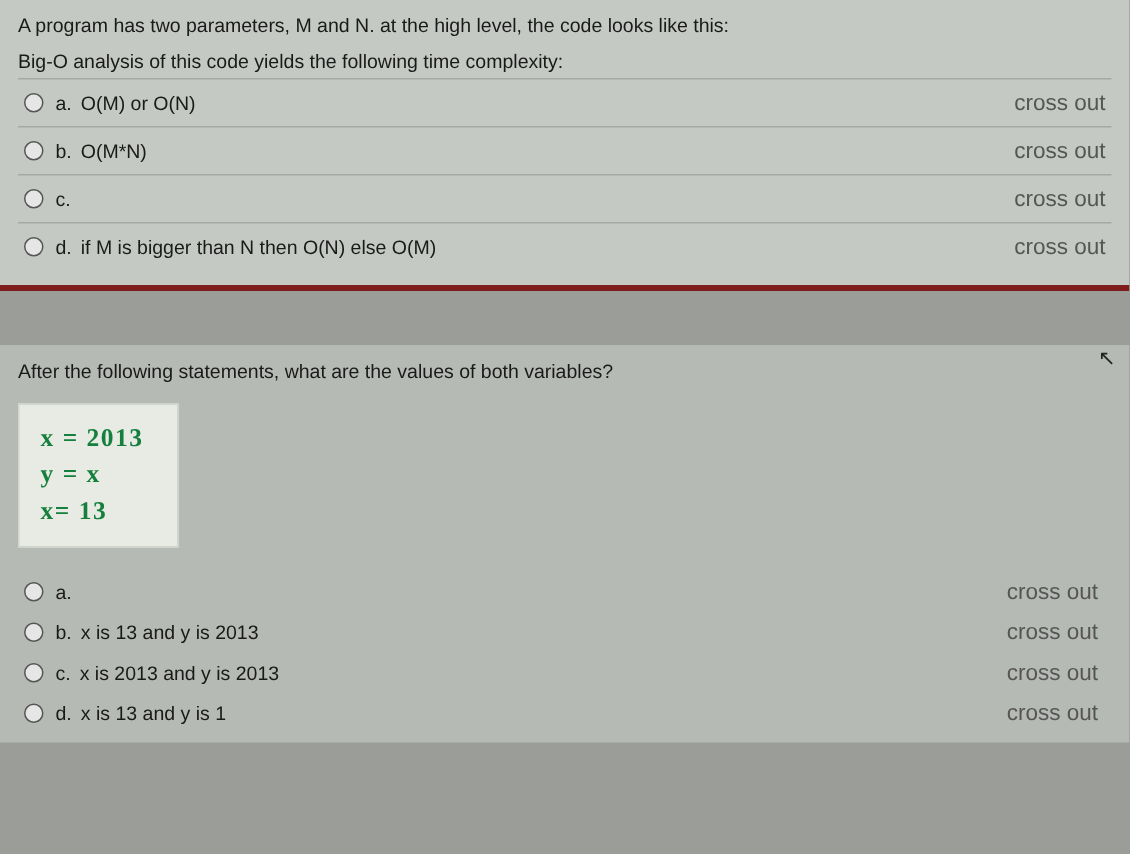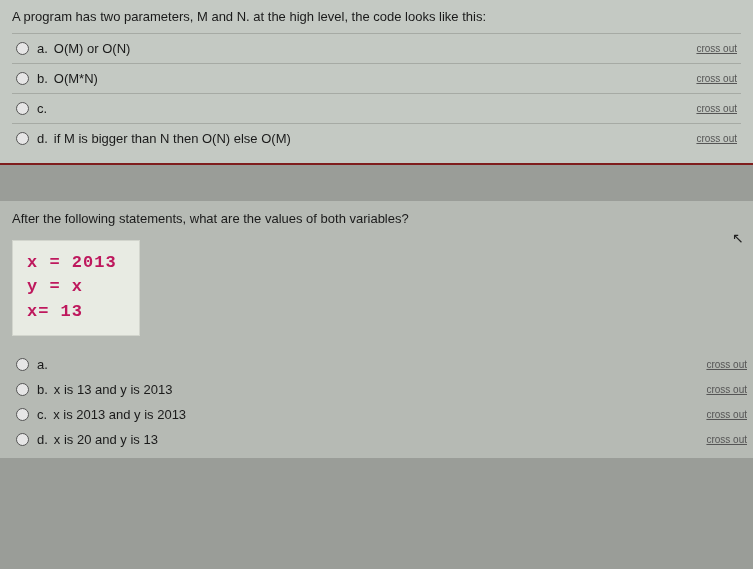--- a/index.html
+++ b/index.html
@@ -8,21 +8,21 @@
       background: #9a9d98;
       width: 753px;
       height: 569px;
       overflow: hidden;
       font-size: 13px;
       color: #1a1a1a;
     }
     .question {
       background: #c4c9c3;
       padding: 8px 12px 10px 12px;
-      border-bottom: 2px solid #7f1d1d;
+      border-bottom: 4px solid #7f1d1d;
     }
     .q-prompt {
       margin-bottom: 6px;
       line-height: 1.45;
     }
     .code-block {
       font-family: Arial, sans-serif;
       font-weight: bold;
       margin: 4px 0 6px 0;
       line-height: 1.45;
@@ -47,67 +47,67 @@
       border: 1px solid #555;
       border-radius: 50%;
       background: #e6e6e6;
       margin-right: 8px;
       flex-shrink: 0;
     }
     .opt-letter { margin-right: 6px; }
     .opt-text { flex: 1; }
     .cross-out {
       color: #555;
-      font-size: 10px;
+      font-size: 15px;
       margin-left: auto;
       padding-left: 10px;
-      text-decoration: underline;
     }
     .gap {
       height: 36px;
       background: #9a9d98;
     }
     .question2 {
       background: #b6bab4;
-      padding: 10px 2px 6px 12px;
+      padding: 10px 17px 6px 12px;
     }
     .q2-prompt { margin-bottom: 14px; }
     .code-box {
       background: #e8ebe3;
       display: inline-block;
       padding: 10px 22px 10px 14px;
       margin-bottom: 16px;
       border: 1px solid #d2d5cd;
     }
     .code-box .cline {
-      font-family: Liberation Mono, monospace;
+      font-family: Liberation Serif, serif;
       font-weight: bold;
       font-size: 17px;
       letter-spacing: 1px;
-      color: #be185d;
+      color: #15803d;
       line-height: 1.45;
     }
     .options2 .option-row {
       border-bottom: none;
       padding: 5px 4px;
     }
     .cursor {
       position: absolute;
       left: 732px;
       top: 230px;
       font-size: 14px;
       color: #222;
       pointer-events: none;
     }
   </style>
 </head>
 <body>
 
 <div class="question">
   <p class="q-prompt">A program has two parameters, M and N. at the high level, the code looks like this:</p>
+  <p class="q-follow">Big-O analysis of this code yields the following time complexity:</p>
 
   <div class="options">
     <div class="option-row">
       <input type="radio" class="radio" style="">
       <span class="opt-letter">a.</span>
       <span class="opt-text">O(M) or O(N)</span>
       <span class="cross-out">cross out</span>
     </div>
     <div class="option-row">
       <input type="radio" class="radio" style="">
@@ -153,19 +153,19 @@
     </div>
     <div class="option-row">
       <input type="radio" class="radio" style="">
       <span class="opt-letter">c.</span>
       <span class="opt-text">x is 2013 and y is 2013</span>
       <span class="cross-out">cross out</span>
     </div>
     <div class="option-row">
       <input type="radio" class="radio" style="">
       <span class="opt-letter">d.</span>
-      <span class="opt-text">x is 20 and y is 13</span>
+      <span class="opt-text">x is 13 and y is 1</span>
       <span class="cross-out">cross out</span>
     </div>
   </div>
 </div>
 
 <div class="cursor">↖</div>
 
 </body></html>

